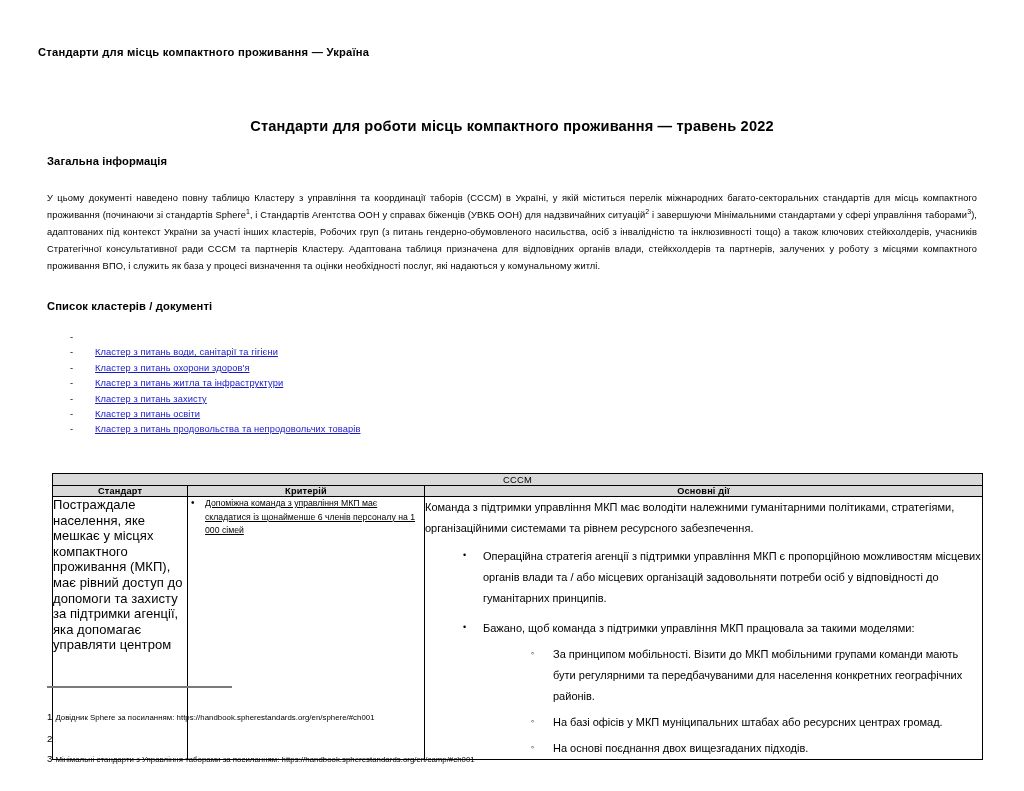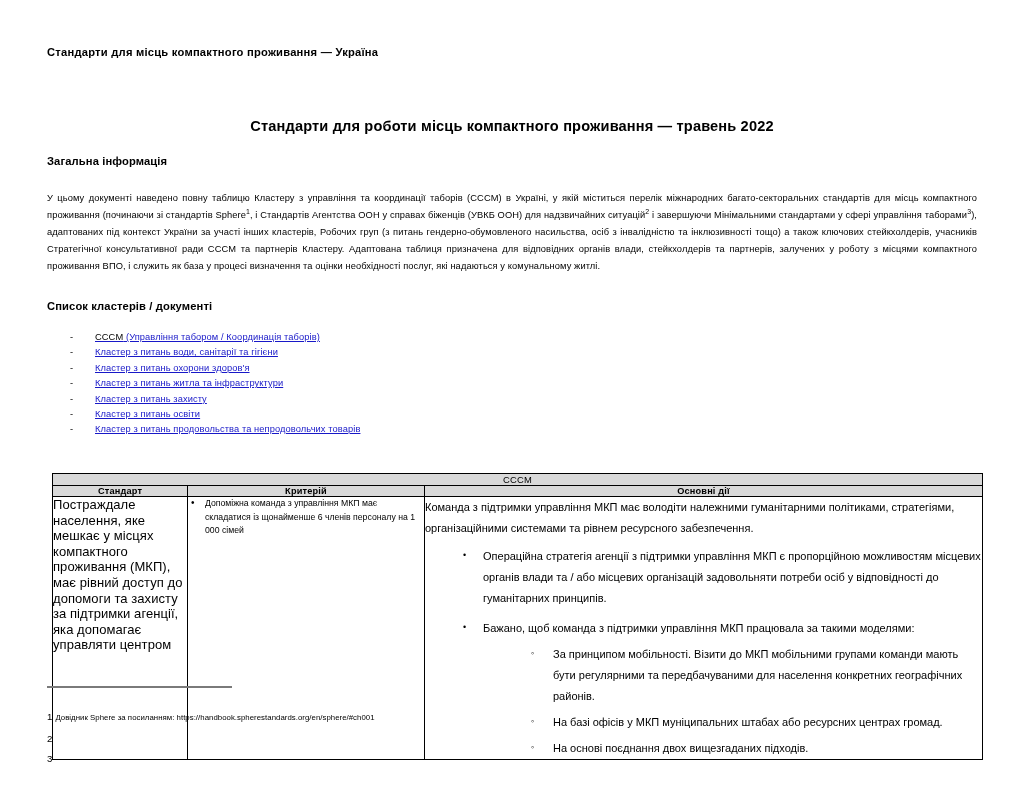--- a/index.html
+++ b/index.html
@@ -21,21 +21,21 @@
     position: absolute;
     left: 0; top: 0;
     width: 1024px;
     height: 791px;
     padding: 0;
   }
 
   
   .doc-header {
     position: absolute;
-    left: 47px;
+    left: 38px;
     top: 46px;
     font-size: 11.2px;
     font-weight: bold;
     letter-spacing: 0.02em;
     white-space: nowrap;
   }
 
   
   .doc-title {
     position: absolute;
@@ -149,20 +149,21 @@
   .cell-standard {
     font-size: 13px;
     line-height: 15.6px;
     padding: 6px 7px 6px 8px;
     letter-spacing: 0.005em;
   }
   .cell-criteria {
     font-size: 8.7px;
     line-height: 13.6px;
     padding: 7px 10px 6px 0px;
+    text-decoration: underline;
   }
   .cell-actions {
     font-size: 11px;
     line-height: 21px;
     padding: 7px 8px 8px 6px;
   }
 
   ul.bullets {
     margin: 0;
     padding: 0;
@@ -260,21 +261,20 @@
 
   <div class="section-heading" id="h-general">Загальна інформація</div>
 
   <div class="body-par"><span>У цьому документі наведено повну таблицю Кластеру з управління та координації таборів (CCCM) в Україні, у якій міститься перелік міжнародних багато-секторальних стандартів для місць компактного проживання (починаючи зі стандартів Sphere</span><sup>1</sup><span>, і Стандартів Агентства ООН у справах біженців (УВКБ ООН) для надзвичайних ситуацій</span><sup>2</sup><span> і завершуючи Мінімальними стандартами у сфері управління таборами</span><sup>3</sup><span>), адаптованих під контекст України за участі інших кластерів, Робочих груп (з питань гендерно-обумовленого насильства, осіб з інвалідністю та інклюзивності тощо) а також ключових стейкхолдерів, учасників Стратегічної консультативної ради CCCM та партнерів Кластеру. Адаптована таблиця призначена для відповідних органів влади, стейкхолдерів та партнерів, залучених у роботу з місцями компактного проживання ВПО, і служить як база у процесі визначення та оцінки необхідності послуг, які надаються у комунальному житлі.</span></div>
 
   <div class="section-heading" id="h-clusters">Список кластерів / документі</div>
 
   <ul class="cluster-list" id="cluster-list">
       <li>
         <span class="dash-marker">-</span>
-        <span class="cluster-link" style="color: rgb(24, 24, 200);"><span class="plain">CCCM</span><span> (Управління табором / Координація таборів)</span></span>
       </li>
       <li>
         <span class="dash-marker">-</span>
         <span class="cluster-link" style="color: rgb(24, 24, 200);"><span>Кластер з питань води, санітарії та гігієни</span></span>
       </li>
       <li>
         <span class="dash-marker">-</span>
         <span class="cluster-link" style="color: rgb(24, 24, 200);"><span>Кластер з питань охорони здоров'я</span></span>
       </li>
       <li>
@@ -339,16 +339,17 @@
   <div class="footnotes" id="footnotes">
       <div class="footnote">
         <span class="fn-num">1</span>
         <span>Довідник Sphere за посиланням: https://handbook.spherestandards.org/en/sphere/#ch001</span>
       </div>
       <div class="footnote">
         <span class="fn-num">2</span>
       </div>
       <div class="footnote">
         <span class="fn-num">3</span>
+        <span>Мінімальні стандарти з Управління таборами за посиланням: https://handbook.spherestandards.org/en/camp/#ch001</span>
       </div>
     </div>
 
 </div>
 
 </body></html>

